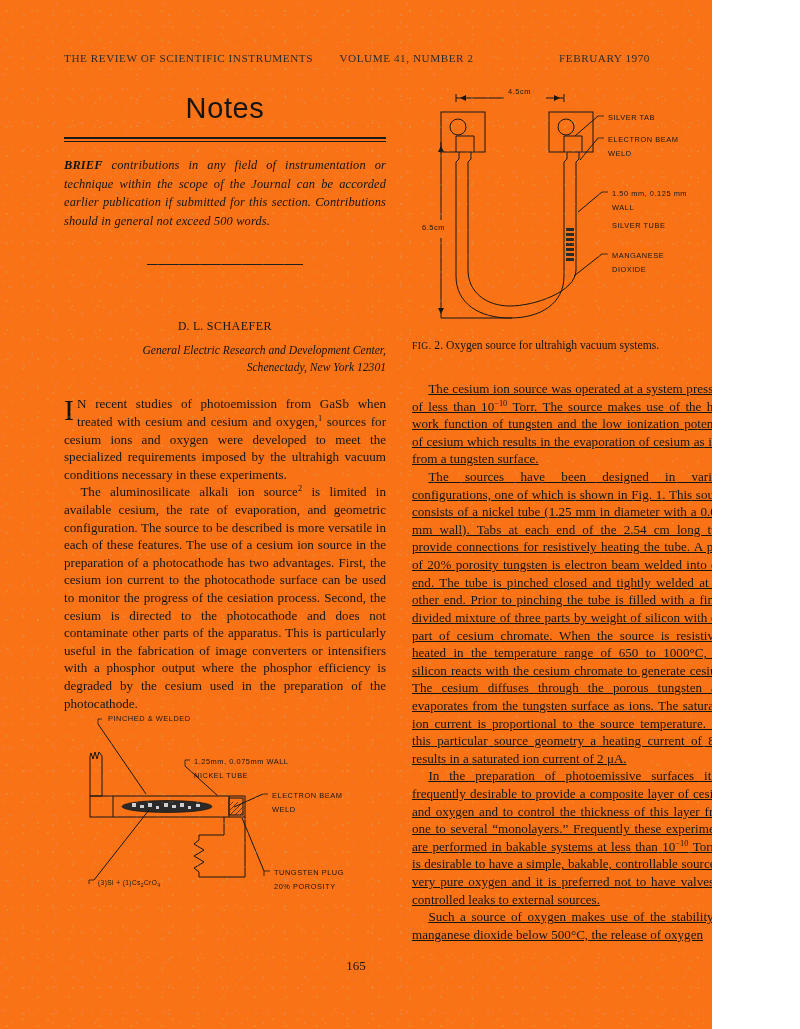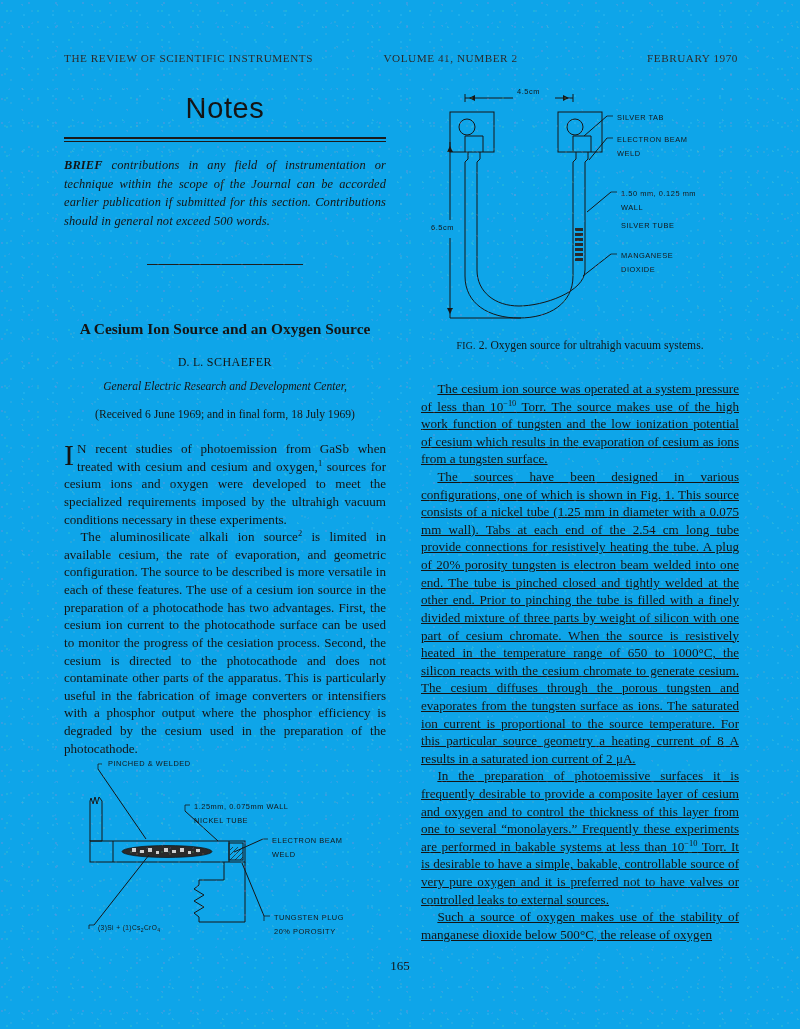--- a/index.html
+++ b/index.html
@@ -2,23 +2,23 @@
 <html><head>
 <meta charset="utf-8">
 <style>
   html, body {
     margin: 0;
     padding: 0;
     background: #ffffff;
   }
   .page {
     position: relative;
-    width: 800px;
+    width: 712px;
     height: 1029px;
-    background: #0ea5e9;
+    background: #f97316;
     overflow: hidden;
     font-family: "Liberation Serif", "DejaVu Serif", serif;
     color: #141414;
   }
   
   .page::before {
     content: "";
     position: absolute;
     inset: 0;
     pointer-events: none;
@@ -51,21 +51,21 @@
   .runhead .vol { margin-right: 59px; }
 
   .col-left {
     position: absolute;
     left: 64px;
     top: 92px;
     width: 322px;
   }
   .col-right {
     position: absolute;
-    left: 421px;
+    left: 412px;
     top: 80px;
     width: 318px;
   }
 
   .notes-title {
     text-align: center;
     font-size: 29px;
     letter-spacing: .6px;
     margin: 0 0 12px 0;
     font-weight: normal;
@@ -101,21 +101,21 @@
     margin: 54px 0 0 0;
   }
   .author {
     text-align: center;
     font-size: 11.6px;
     margin-top: 15px;
     letter-spacing: .3px;
   }
   .author .sc { font-size: 12px; letter-spacing: .5px; }
   .affil {
-    text-align: center;
+    text-align: right;
     font-style: italic;
     font-size: 11.6px;
     line-height: 1.42;
     margin-top: 9px;
   }
   .received {
     text-align: center;
     font-size: 11.6px;
     margin-top: 13px;
   }
@@ -137,21 +137,20 @@
     float: left;
     font-size: 30px;
     line-height: 0.88;
     padding: 1px 3px 0 0;
     margin-top: 1px;
     font-family: "Liberation Serif", "DejaVu Serif", serif;
   }
   sup { font-size: .64em; vertical-align: super; line-height: 0; }
 
   .figcap {
-    text-align: center;
     font-size: 11.6px;
     margin-top: 9px;
   }
   .figcap .sc { font-size: 9.6px; letter-spacing: .4px; }
 
   .pageno {
     position: absolute;
     left: 0; right: 0;
     top: 958px;
     text-align: center;
@@ -191,30 +190,29 @@
     <h1 class="notes-title">Notes</h1>
     <div class="dblrule"></div>
 
     <div class="blurb">
       <span class="lead">BRIEF</span><span> contributions in any field of instrumentation or technique within the scope of the Journal can be accorded earlier publication if submitted for this section. Contributions should in general not exceed 500 words.</span>
     </div>
 
     <div class="shortrule"></div>
 
     <div class="art-title">
-      <div>A Cesium Ion Source and an Oxygen Source</div>
     </div>
 
     <div class="author"><span>D. L. </span><span class="sc">SCHAEFER</span></div>
 
     <div class="affil">
       <div>General Electric Research and Development Center,</div>
-    </div>
-
-    <div class="received">(Received 6 June 1969; and in final form, 18 July 1969)</div>
+      <div>Schenectady, New York 12301</div>
+    </div>
+
 
     <div class="body">
       <p class="first"><span class="dropcap">I</span><span>N recent studies of photoemission from GaSb when treated with cesium and cesium and oxygen,</span><sup>1</sup><span> sources for cesium ions and oxygen were developed to meet the specialized requirements imposed by the ultrahigh vacuum conditions necessary in these experiments.</span></p>
       <p><span>The aluminosilicate alkali ion source</span><sup>2</sup><span> is limited in available cesium, the rate of evaporation, and geometric configuration. The source to be described is more versatile in each of these features. The use of a cesium ion source in the preparation of a photocathode has two advantages. First, the cesium ion current to the photocathode surface can be used to monitor the progress of the cesiation process. Second, the cesium is directed to the photocathode and does not contaminate other parts of the apparatus. This is particularly useful in the fabrication of image converters or intensifiers with a phosphor output where the phosphor efficiency is degraded by the cesium used in the preparation of the photocathode.</span></p>
     </div>
 
     <div class="figwrap">
       <svg width="322" height="215" viewBox="0 0 322 215">
 
         <text class="lbl" x="44" y="9">PINCHED &amp; WELDED</text>

